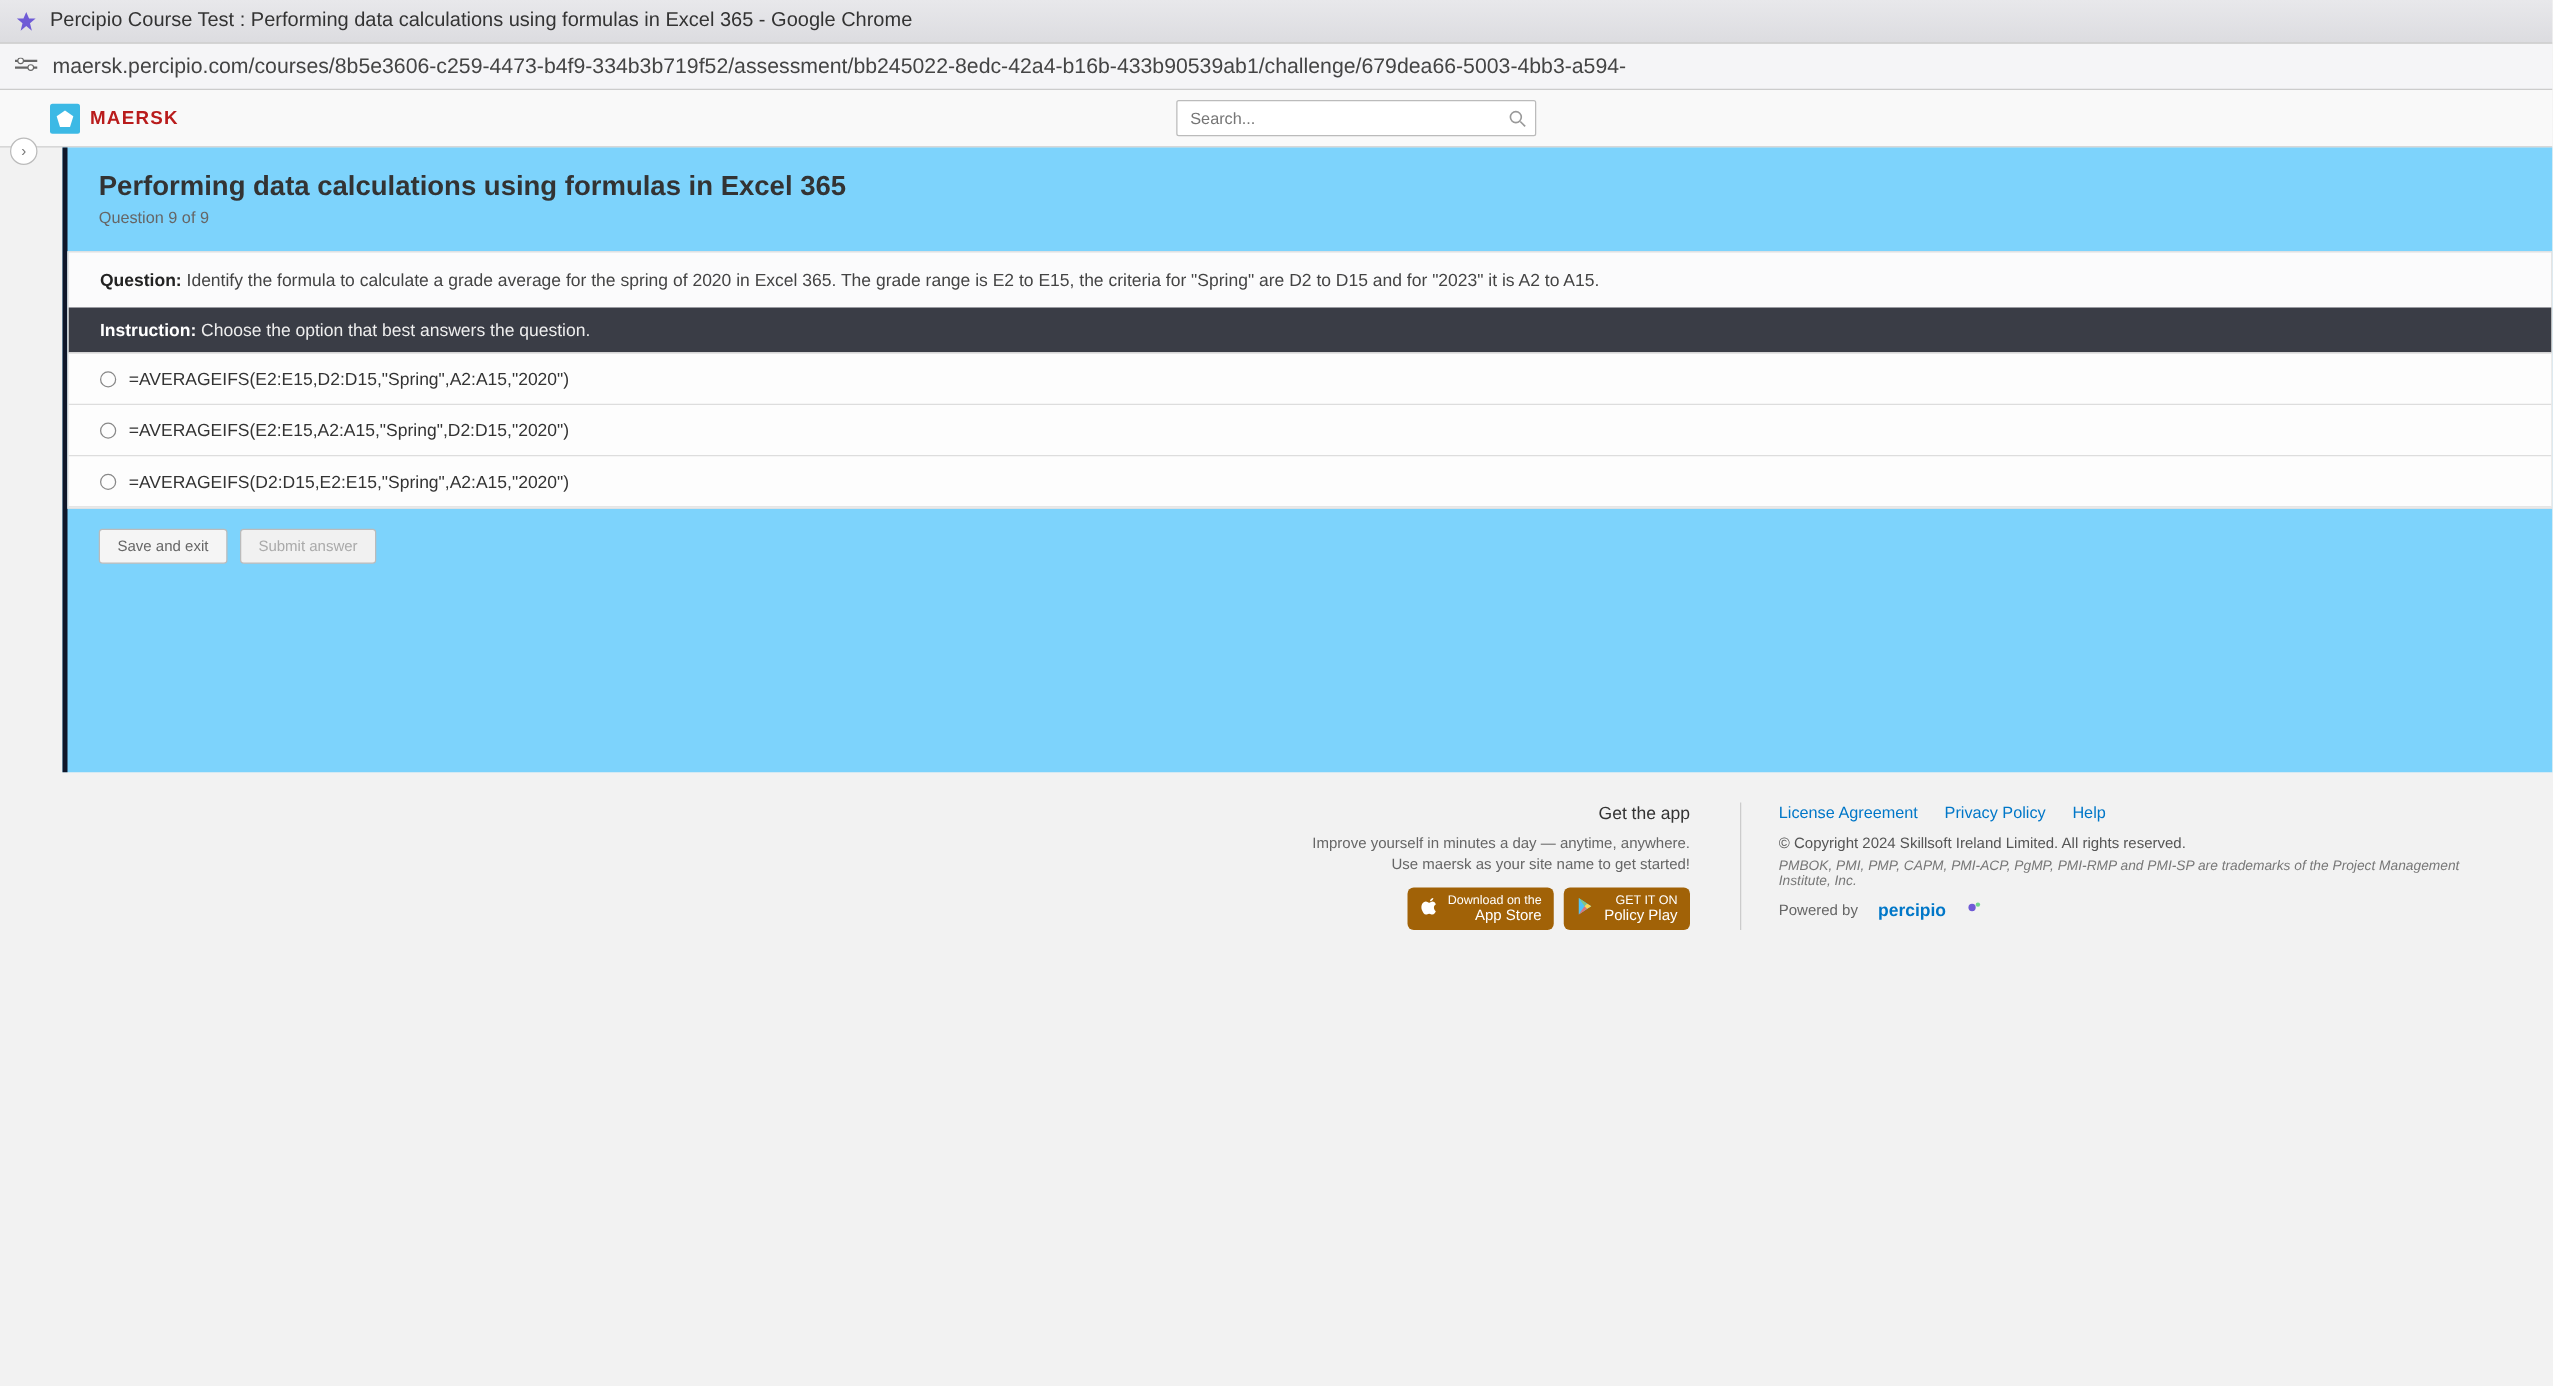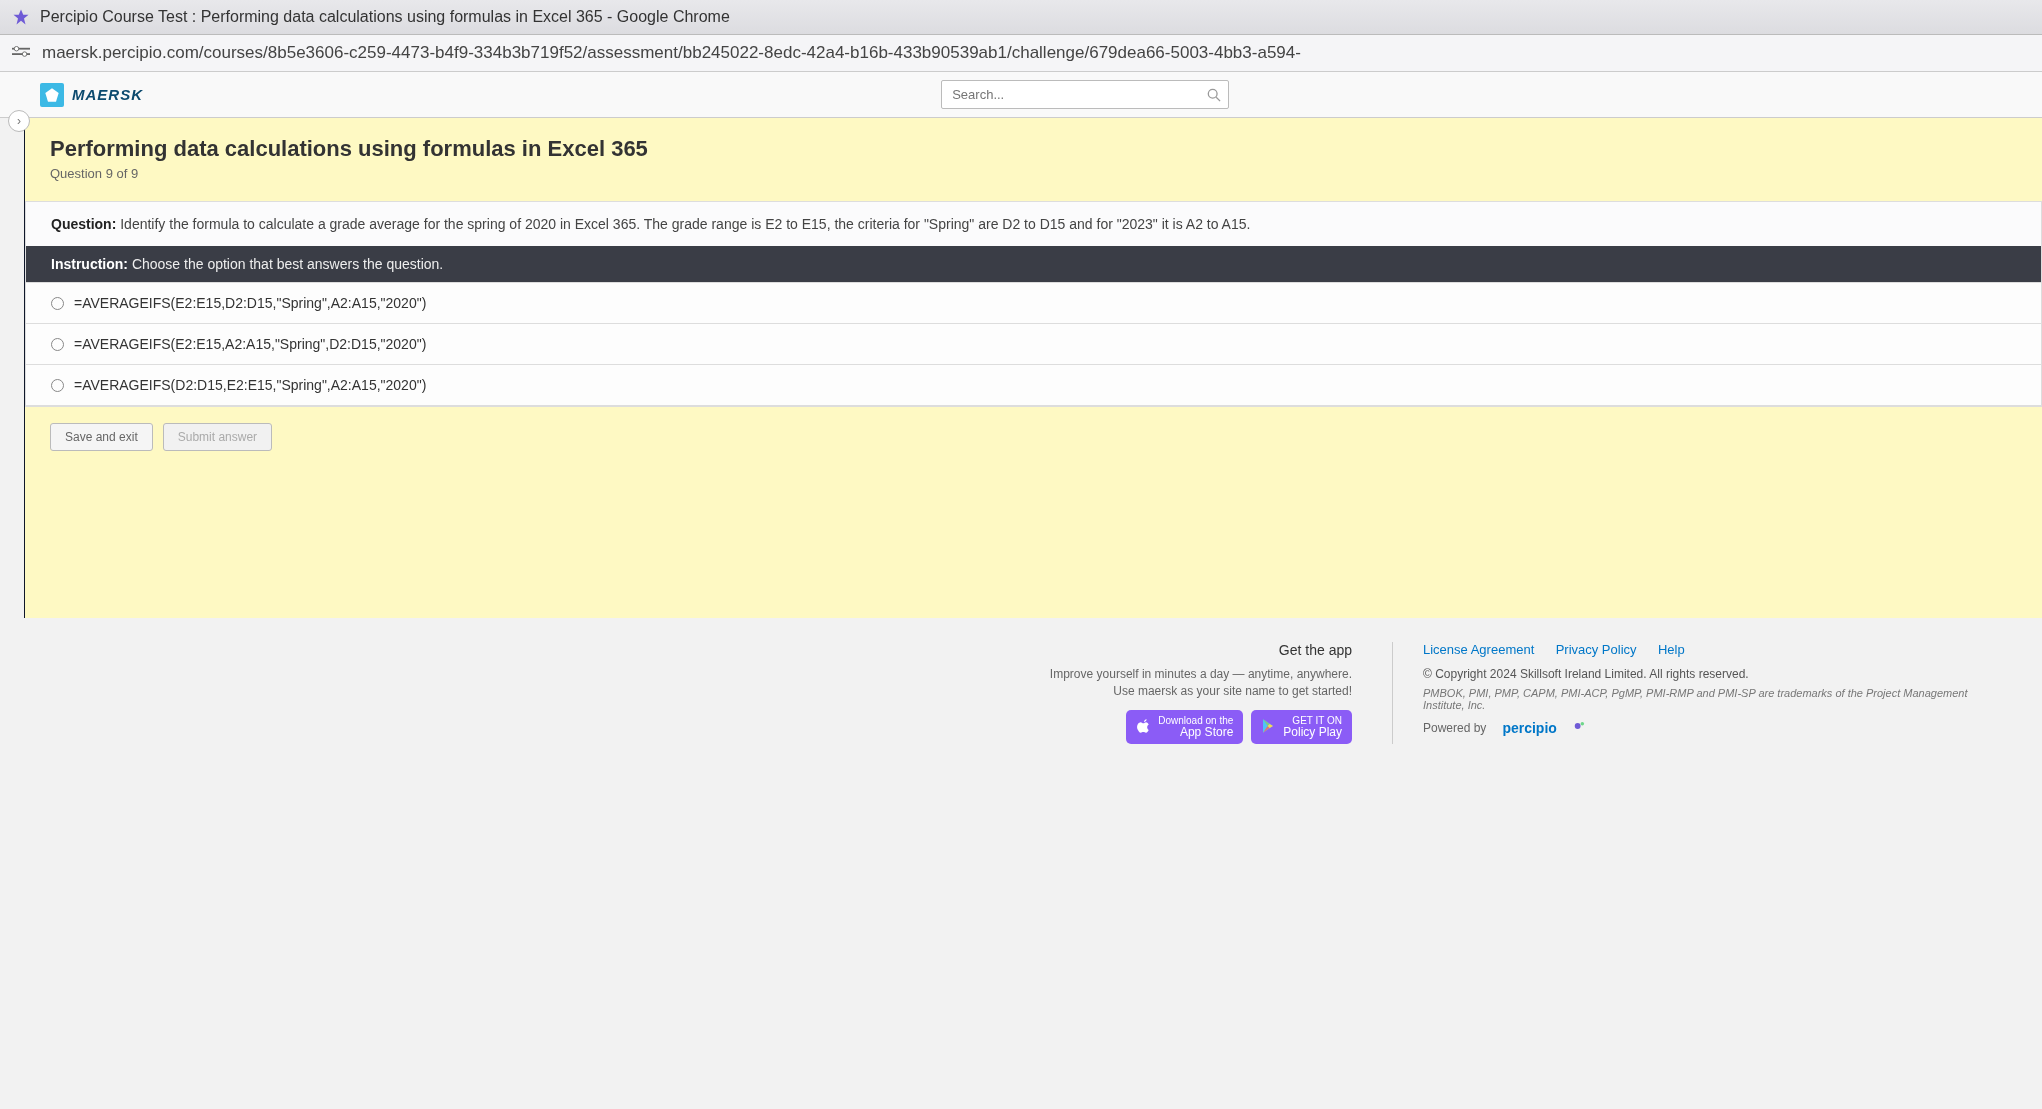--- a/index.html
+++ b/index.html
@@ -45,21 +45,21 @@
     display:flex; align-items:center;
     gap: 20px;
   }
   .brand { display:flex; align-items:center; gap:8px; }
   .brand-logo {
     width:24px;height:24px;background:#3cb9e5;
     display:flex;align-items:center;justify-content:center;
     border-radius:2px;
   }
   .brand-logo svg{width:16px;height:16px;}
-  .brand-name { font-weight:bold; letter-spacing:1px; color:#0c4a6e; font-size:15px;font-style:italic;}
+  .brand-name { font-weight:bold; letter-spacing:1px; color:#b91c1c; font-size:15px;}
   .searchbox {
     margin-left:auto;
     position:relative;
     width:288px;
     margin-right: 40%;
   }
   .searchbox input {
     width:100%; padding:6px 28px 6px 10px;
     border:1px solid #bbb; border-radius:2px;
     background:#fff; font-size:13px; color:#666;
@@ -72,24 +72,24 @@
   .side-toggle {
     position:absolute;
     left:8px; top:110px;
     width:22px;height:22px;
     border:1px solid #bbb; border-radius:50%;
     background:#fff; display:flex;align-items:center;justify-content:center;
     font-size:12px;color:#777;
   }
   
   .page-wrap {
-    background:#fef9c3;
+    background:#7dd3fc;
     padding: 0;
-    margin-left: 24px;
-    border-left:1px solid #0f172a;
+    margin-left: 50px;
+    border-left:4px solid #0f172a;
     min-height: 500px;
   }
   .course-head {
     padding: 18px 25px 10px;
   }
   .course-title { font-size:22px; font-weight:bold; color:#333; margin-bottom:4px;}
   .question-count { font-size:13px; color:#666; }
   .question-block {
     border:1px solid #ddd;
     background:#fbfbfc;
@@ -147,21 +147,21 @@
     justify-content:flex-end;
     gap:40px;
     font-size:12px;
     color:#666;
   }
   .footer-left { text-align:right; max-width:320px;}
   .footer-left h4 { font-size:14px; color:#333; font-weight:normal; margin-bottom:8px; text-align:right;}
   .footer-left p { font-size:12px; color:#666; line-height:1.4; text-align:right;}
   .store-badges { display:flex; gap:8px; margin-top:10px; justify-content:flex-end;}
   .badge {
-    background:#8b5cf6; color:#fff; border-radius:5px;
+    background:#a16207; color:#fff; border-radius:5px;
     padding:5px 10px; display:flex; align-items:center; gap:6px;
     font-size:10px; line-height:1.1;
   }
   .badge .big { font-size:12px; display:block;}
   .badge svg{width:16px;height:16px;}
   .footer-right { border-left:1px solid #ccc; padding-left:30px; max-width:620px;}
   .footer-links { margin-bottom:10px; }
   .footer-links a { color:#0077c8; text-decoration:none; margin-right:18px; font-size:13px;}
   .legal { margin:6px 0; font-size:12px; color:#555;}
   .legal.small{font-size:11px;color:#777; font-style:italic;}

